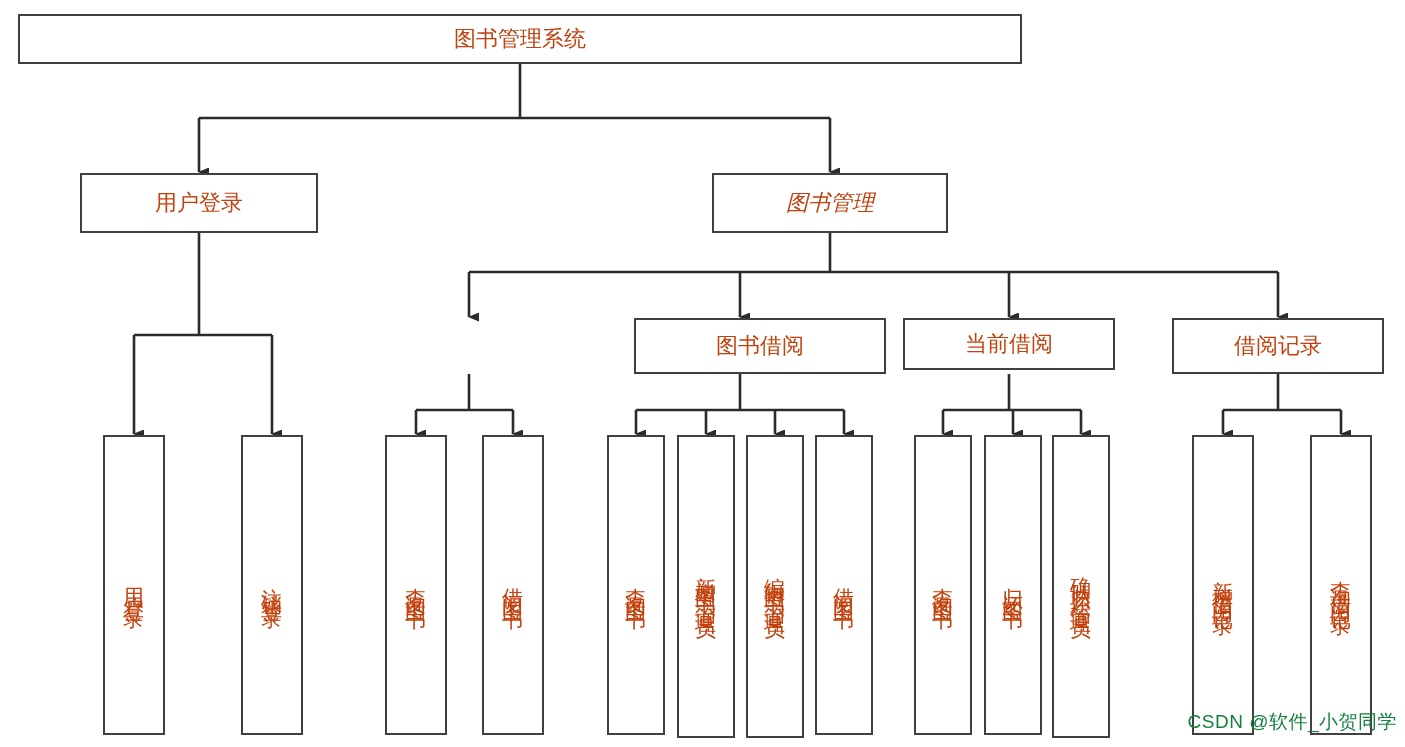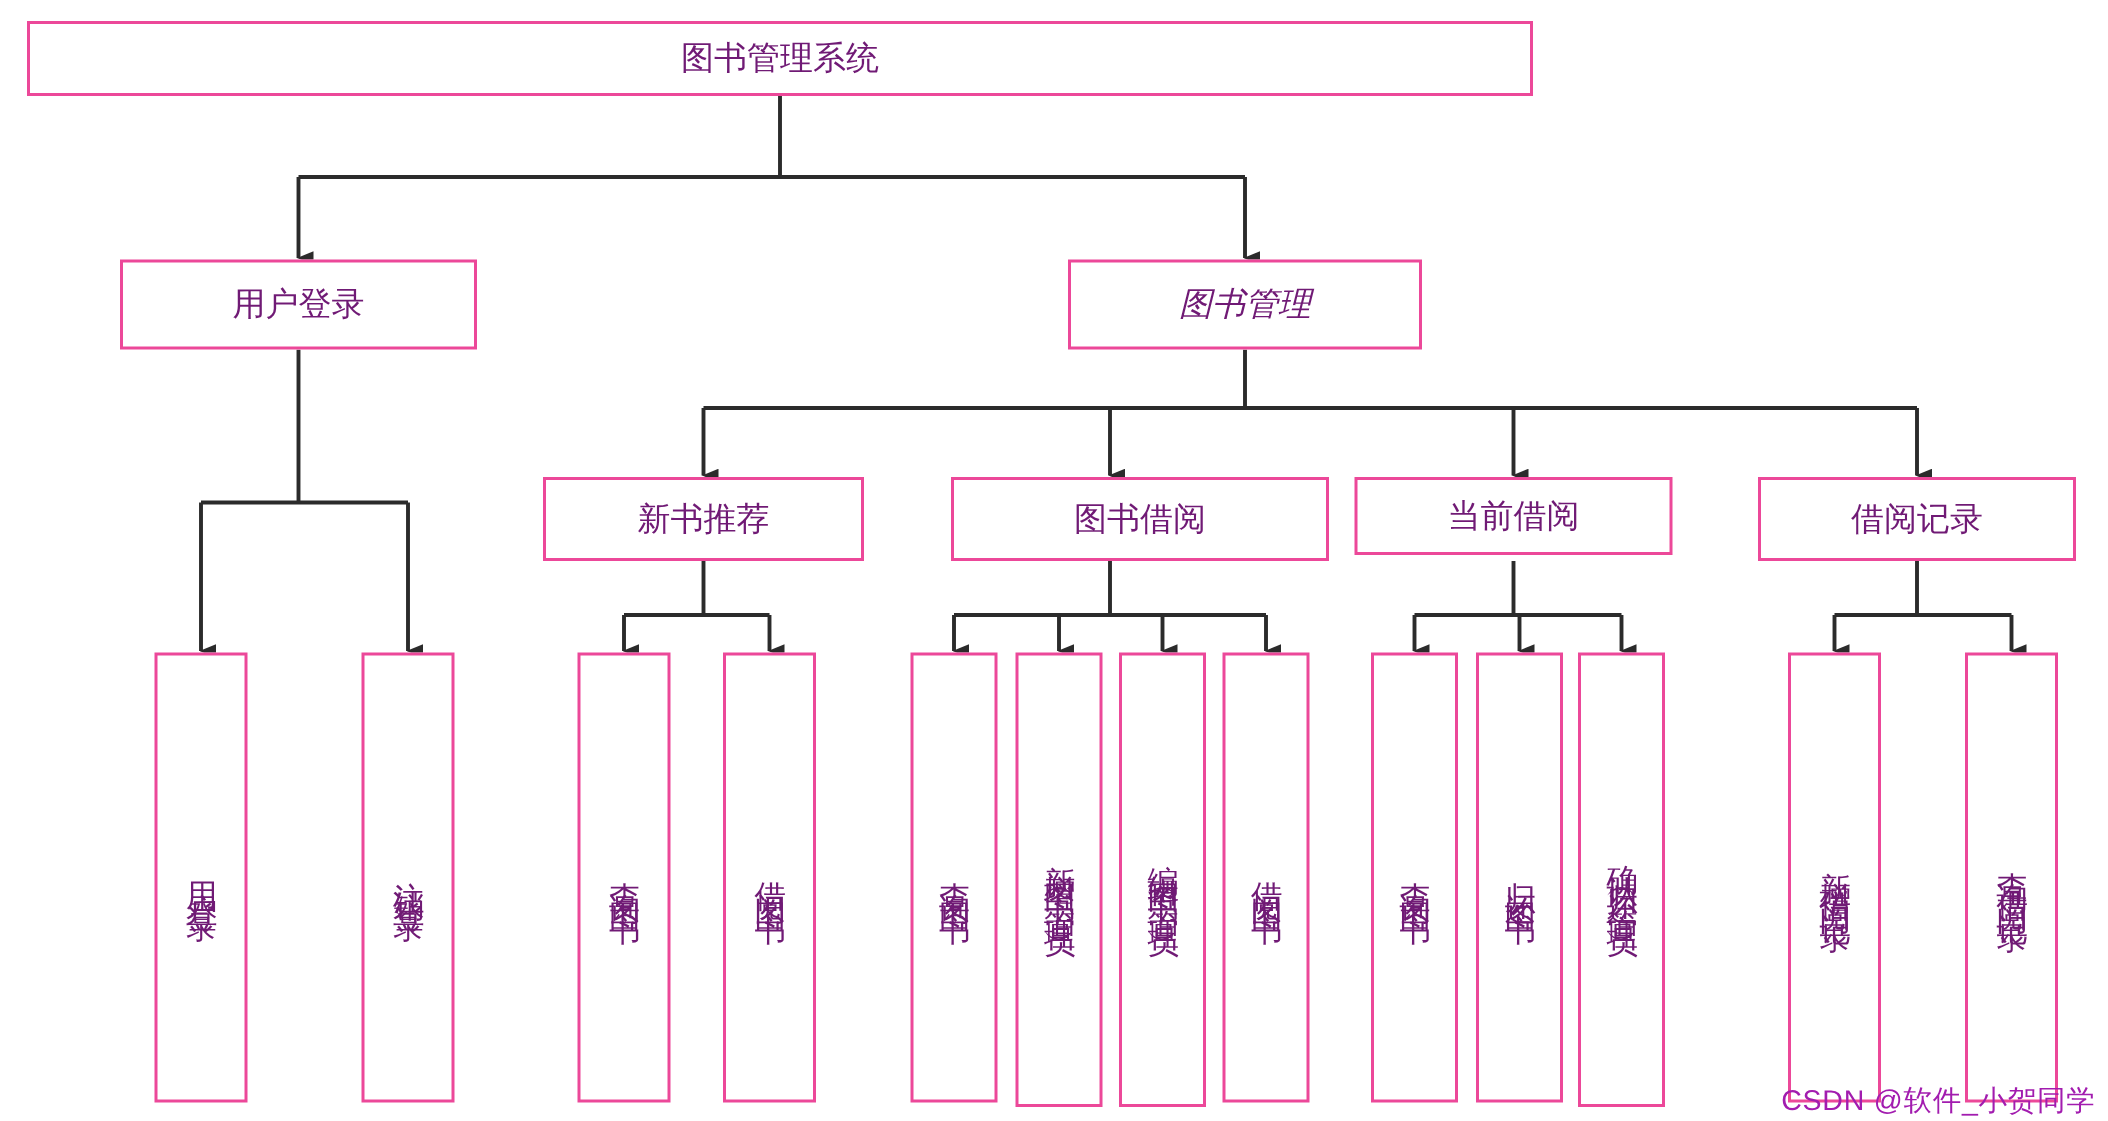--- a/index.html
+++ b/index.html
@@ -21,26 +21,26 @@
     position: absolute;
     left: 0;
     top: 0;
     width: 1405px;
     height: 747px;
     pointer-events: none;
   }
   .node {
     position: absolute;
     box-sizing: border-box;
-    border: 2px solid #ec4899;
+    border: 2px solid #404040;
     background: #ffffff;
     display: flex;
     align-items: center;
     justify-content: center;
-    color: #701a75;
+    color: #c2410c;
   }
   .node .lbl {
     display: block;
     text-align: center;
     white-space: nowrap;
   }
   .node.horiz .lbl {
     font-size: 22px;
     line-height: 1.1;
     letter-spacing: 0px;
@@ -59,23 +59,23 @@
     letter-spacing: 7px;
     line-height: 1;
     white-space: nowrap;
   }
   .node.vert.tall .lbl {
     letter-spacing: 6px;
   }
   #watermark {
     position: absolute;
     right: 8px;
-    bottom: 0;
+    bottom: 12px;
     font-size: 19px;
-    color: #a21caf;
+    color: #15803d;
     letter-spacing: 0.5px;
     white-space: nowrap;
   }
 </style>
 </head>
 <body>
 
 <div id="canvas">
 
   <svg id="edges" viewBox="0 0 1405 747">
@@ -125,23 +125,20 @@
     <span class="lbl">图书管理系统</span>
   </div>
 
   <div class="node horiz" style="left: 80px; top: 173px; width: 238px; height: 60px;">
     <span class="lbl">用户登录</span>
   </div>
   <div class="node horiz" style="left: 712px; top: 173px; width: 236px; height: 60px; font-style: italic;">
     <span class="lbl">图书管理</span>
   </div>
 
-  <div class="node horiz" style="left: 362px; top: 318px; width: 214px; height: 56px;">
-    <span class="lbl">新书推荐</span>
-  </div>
   <div class="node horiz" style="left: 634px; top: 318px; width: 252px; height: 56px;">
     <span class="lbl">图书借阅</span>
   </div>
   <div class="node horiz" style="left: 903px; top: 318px; width: 212px; height: 52px;">
     <span class="lbl">当前借阅</span>
   </div>
   <div class="node horiz" style="left: 1172px; top: 318px; width: 212px; height: 56px;">
     <span class="lbl">借阅记录</span>
   </div>
 

